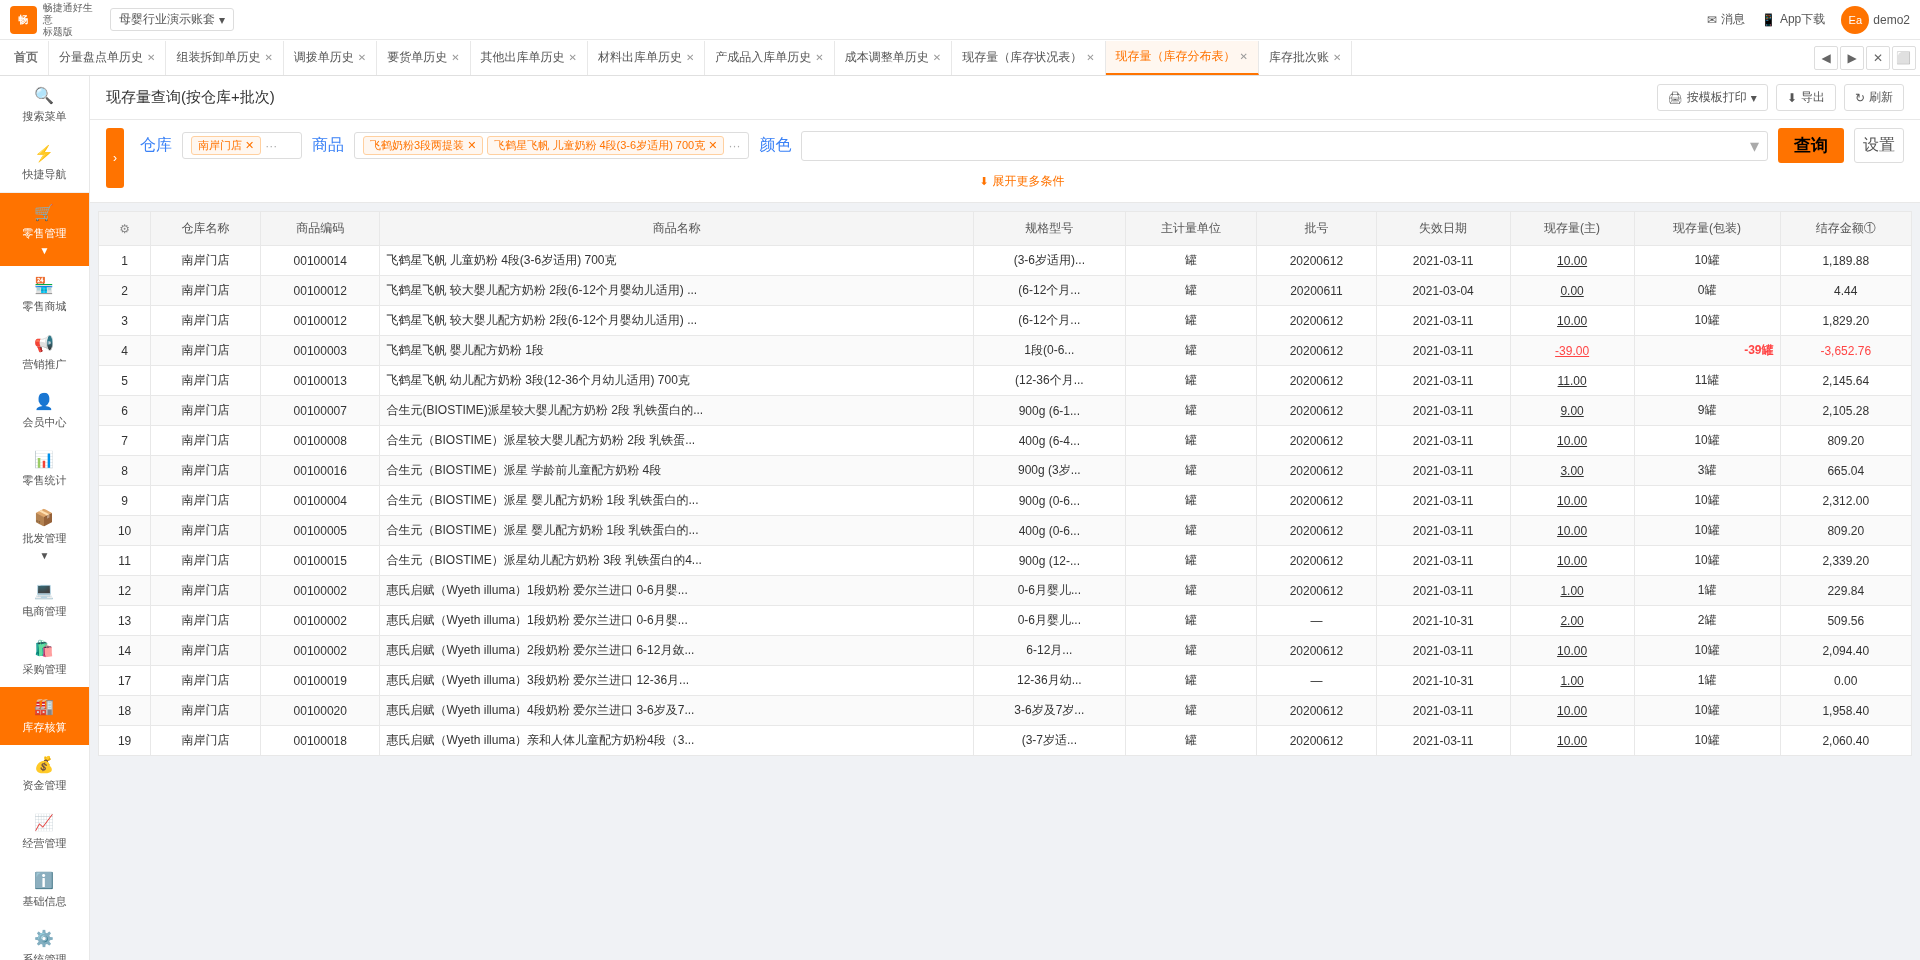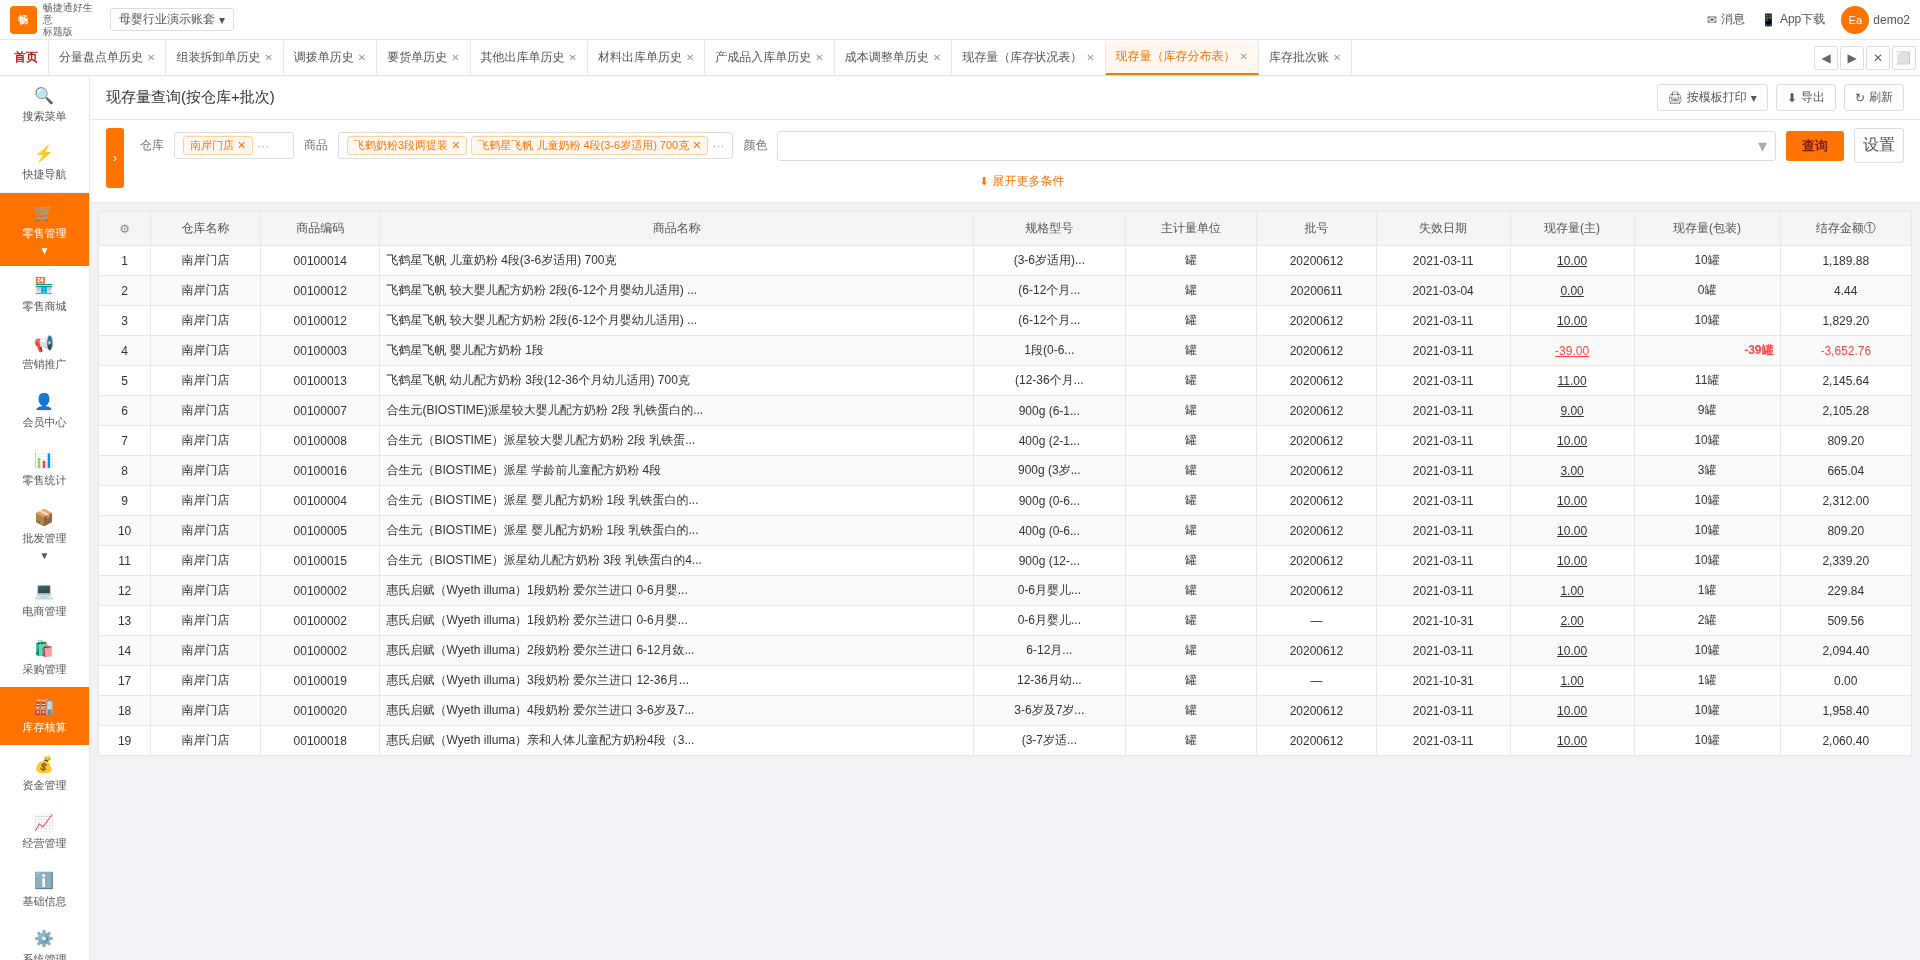--- a/index.html
+++ b/index.html
@@ -11,21 +11,21 @@
     .logo-icon { width: 28px; height: 28px; background: #ff7300; border-radius: 4px; display: flex; align-items: center; justify-content: center; color: white; font-size: 10px; font-weight: bold; }
     .logo-text { font-size: 10px; color: #666; line-height: 1.2; }
     .industry-select { display: flex; align-items: center; border: 1px solid #ddd; border-radius: 3px; padding: 2px 8px; cursor: pointer; color: #555; font-size: 12px; margin-left: 10px; gap: 4px; }
     .top-right { margin-left: auto; display: flex; align-items: center; gap: 16px; }
     .top-right-item { display: flex; align-items: center; gap: 4px; color: #555; cursor: pointer; font-size: 12px; }
     .avatar { width: 28px; height: 28px; background: #ff7300; border-radius: 50%; display: flex; align-items: center; justify-content: center; color: white; font-size: 11px; }
 
     
     .tab-bar { display: flex; align-items: center; background: #fff; border-bottom: 1px solid #e0e0e0; height: 36px; padding: 0 4px; overflow: hidden; }
     .tab-item { display: flex; align-items: center; padding: 0 10px; height: 34px; font-size: 12px; color: #555; cursor: pointer; white-space: nowrap; border-right: 1px solid #e8e8e8; position: relative; gap: 4px; }
-    .tab-item.home { color: #b91c1c; font-weight: bold; }
+    .tab-item.home { color: #737373; font-weight: bold; }
     .tab-item.active { color: #ff7300; background: #fff7f0; border-bottom: 2px solid #ff7300; }
     .tab-close { font-size: 10px; color: #999; cursor: pointer; }
     .tab-controls { margin-left: auto; display: flex; align-items: center; gap: 2px; }
     .tab-ctrl-btn { width: 24px; height: 24px; display: flex; align-items: center; justify-content: center; cursor: pointer; color: #666; border: 1px solid #ddd; border-radius: 2px; font-size: 12px; }
 
     
     .main-layout { display: flex; height: calc(960px - 40px - 36px); }
 
     
     .sidebar { width: 90px; background: #fff; border-right: 1px solid #e8e8e8; display: flex; flex-direction: column; overflow-y: auto; }
@@ -45,31 +45,31 @@
     .page-header { background: #fff; padding: 8px 16px; display: flex; align-items: center; justify-content: space-between; border-bottom: 1px solid #e8e8e8; }
     .page-title { font-size: 15px; font-weight: normal; color: #333; }
     .header-actions { display: flex; align-items: center; gap: 8px; }
     .btn-print { display: flex; align-items: center; gap: 4px; padding: 4px 10px; border: 1px solid #ddd; border-radius: 3px; background: #fff; cursor: pointer; font-size: 12px; color: #555; }
     .btn-export { display: flex; align-items: center; gap: 4px; padding: 4px 10px; border: 1px solid #ddd; border-radius: 3px; background: #fff; cursor: pointer; font-size: 12px; color: #555; }
     .btn-refresh { display: flex; align-items: center; gap: 4px; padding: 4px 10px; border: 1px solid #ddd; border-radius: 3px; background: #fff; cursor: pointer; font-size: 12px; color: #555; }
 
     
     .filter-area { background: #fff; padding: 8px 16px; border-bottom: 1px solid #e8e8e8; }
     .filter-row { display: flex; align-items: center; gap: 10px; flex-wrap: wrap; }
-    .filter-label { font-size: 12px; color: #737373; white-space: nowrap; }
+    .filter-label { font-size: 16px; color: #3b82f6; white-space: nowrap; }
     .filter-input-wrap { display: flex; align-items: center; gap: 4px; border: 1px solid #ddd; border-radius: 3px; padding: 3px 8px; min-width: 120px; background: #fff; }
     .filter-tag { background: #fff7f0; color: #ff7300; border: 1px solid #ffd0a0; border-radius: 3px; padding: 1px 6px; font-size: 11px; display: flex; align-items: center; gap: 3px; }
     .filter-tag-close { cursor: pointer; color: #ff7300; font-size: 11px; }
     .filter-dots { color: #aaa; cursor: pointer; }
     .expand-more { display: flex; align-items: center; justify-content: center; gap: 4px; color: #ff7300; cursor: pointer; font-size: 12px; margin-top: 6px; padding: 4px; }
     .expand-icon { font-size: 11px; }
 
     
     .expand-btn { width: 18px; height: 60px; background: #ff7300; border-radius: 3px; display: flex; align-items: center; justify-content: center; cursor: pointer; color: white; font-size: 12px; margin-right: 8px; }
-    .btn-query { background: #ff7300; color: #7f1d1d; border: none; border-radius: 3px; padding: 6px 16px; cursor: pointer; font-size: 13px; font-weight: bold; }
+    .btn-query { background: #ff7300; color: #000000; border: none; border-radius: 3px; padding: 6px 16px; cursor: pointer; font-size: 17px; font-weight: bold; }
     .btn-setting { background: #fff; color: #555; border: 1px solid #ddd; border-radius: 3px; padding: 6px 8px; cursor: pointer; font-size: 16px; }
 
     
     .table-container { flex: 1; overflow: auto; padding: 8px; }
     table { width: 100%; border-collapse: collapse; background: #fff; font-size: 12px; }
     thead tr { background: #f5f5f5; }
     th { padding: 8px 6px; text-align: center; border: 1px solid #e8e8e8; color: #555; font-weight: normal; white-space: nowrap; }
     td { padding: 6px 6px; border: 1px solid #e8e8e8; text-align: center; color: #333; }
     tr:nth-child(even) { background: #fafafa; }
     .td-left { text-align: left; }
@@ -394,21 +394,21 @@
     <td>2021-03-11</td>
     <td class="td-underline">9.00</td>
     <td class="">9罐</td>
     <td class="">2,105.28</td>
   </tr>
             <tr>
     <td>7</td>
     <td>南岸门店</td>
     <td>00100008</td>
     <td class="td-left">合生元（BIOSTIME）派星较大婴儿配方奶粉 2段 乳铁蛋...</td>
-    <td>400g (2-1...</td>
+    <td>400g (6-4...</td>
     <td>罐</td>
     <td>20200612</td>
     <td>2021-03-11</td>
     <td class="td-underline">10.00</td>
     <td class="">10罐</td>
     <td class="">809.20</td>
   </tr>
             <tr>
     <td>8</td>
     <td>南岸门店</td>

